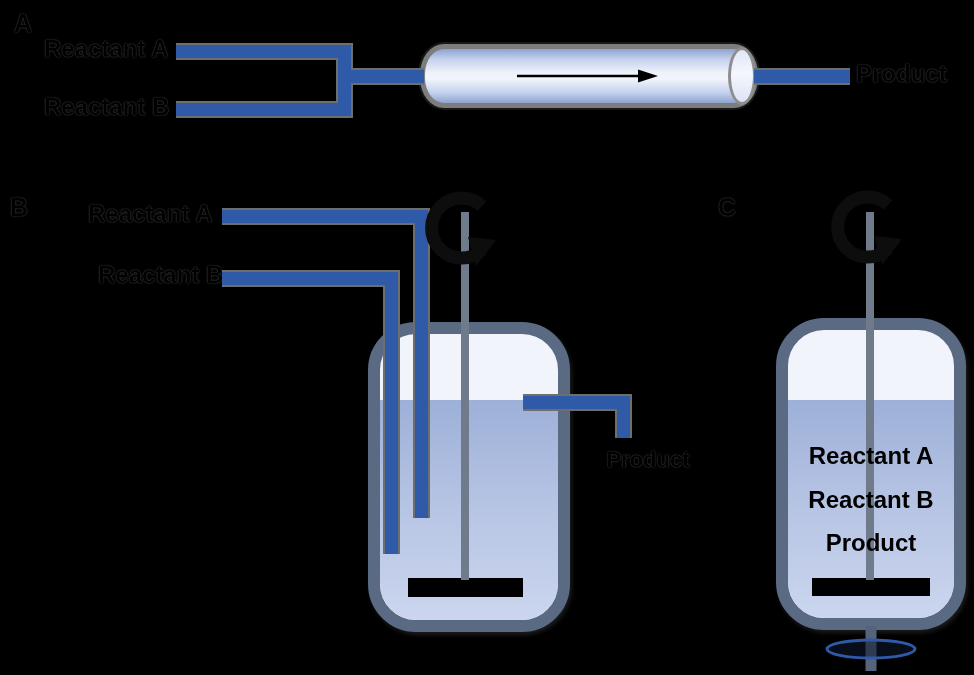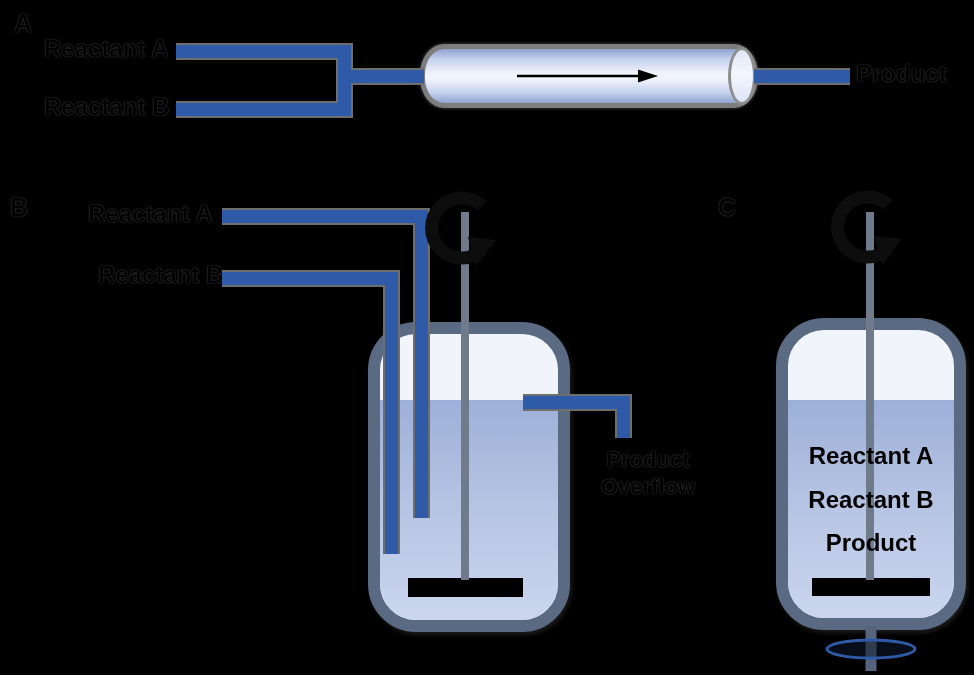--- a/index.html
+++ b/index.html
@@ -113,21 +113,20 @@
     <div class="abs lbl sec-lbl" style="left:14px;top:10px;">A</div>
     <div class="abs lbl" style="left:44px;top:36px;">Reactant A</div>
     <div class="abs lbl" style="left:44px;top:94px;">Reactant B</div>
     <div class="abs lbl" style="left:856px;top:61px;">Product</div>
 
     <div class="abs lbl sec-lbl" style="left:10px;top:194px;">B</div>
     <div class="abs lbl" style="left:88px;top:201px;">Reactant A</div>
     <div class="abs lbl" style="left:98px;top:262px;">Reactant B</div>
     <div class="abs overflow-lbl" style="left:578px;top:446px;">
       <div>Product</div>
-      <div>Overflow</div>
     </div>
 
     <div class="abs lbl sec-lbl" style="left:718px;top:194px;">C</div>
     <div class="abs tank-text" style="left:776px;top:442px;">Reactant A</div>
     <div class="abs tank-text" style="left:776px;top:486px;">Reactant B</div>
     <div class="abs tank-text" style="left:776px;top:529px;">Product</div>
   </div>
 
 </div>
 

